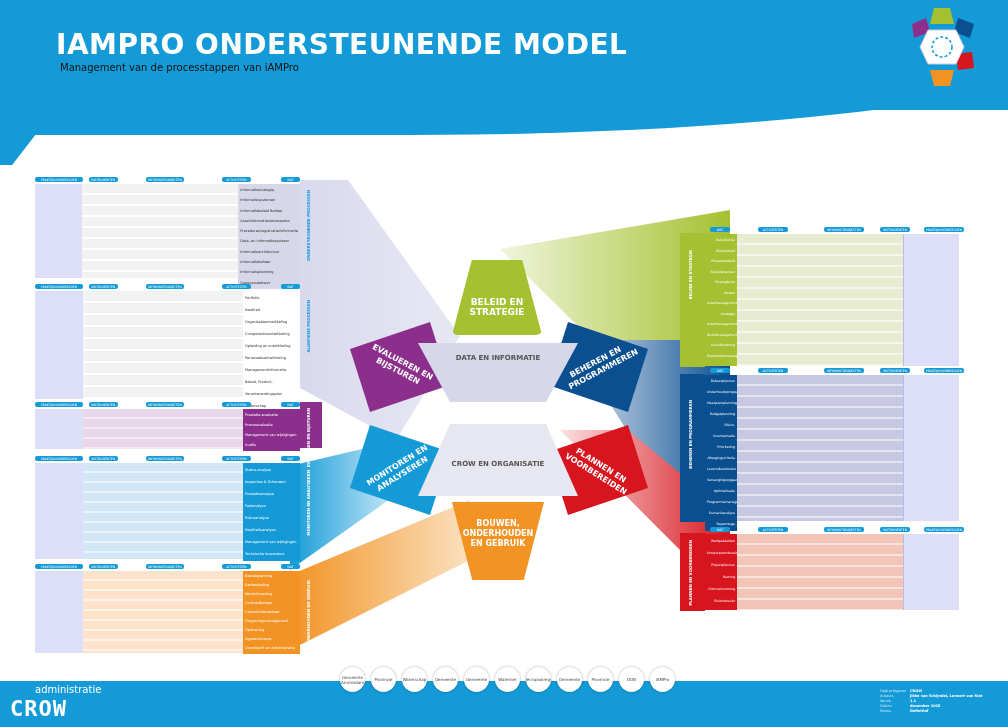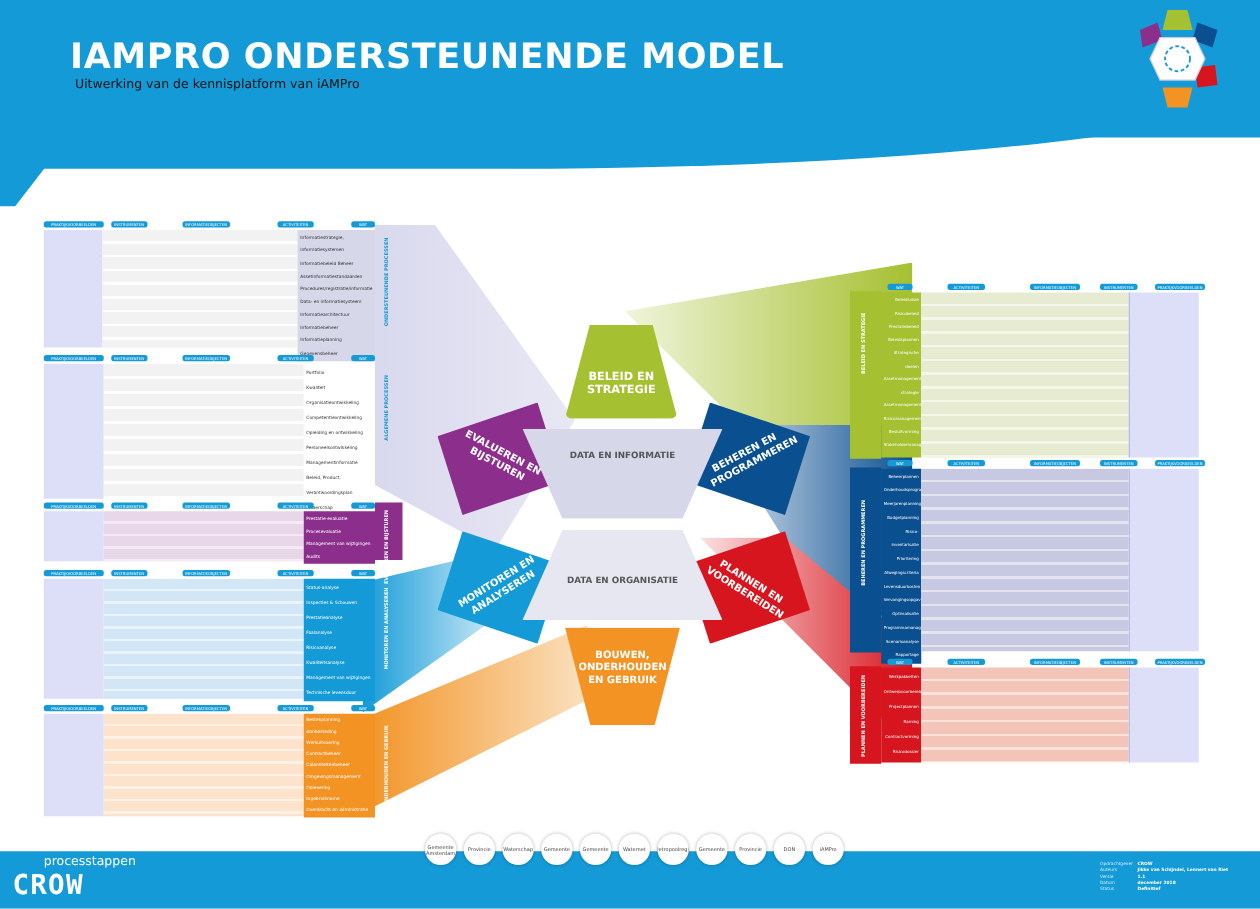--- a/index.html
+++ b/index.html
@@ -27,21 +27,21 @@
   .band{position:absolute;clip-path:polygon(0 0,100% 0,100% 100%,0 100%)}
   .shape{position:absolute;display:flex;align-items:center;justify-content:center;text-align:center;color:#fff;font-weight:bold;font-size:9px;line-height:10px}
   .vlabel{position:absolute;writing-mode:vertical-rl;transform:rotate(180deg);color:#fff;font-size:4px;font-weight:bold}
 </style>
 </head>
 <body>
 
 <div class="header"></div>
 <div class="header-curve"></div>
 <div class="title">IAMPRO ONDERSTEUNENDE MODEL</div>
-<div class="subtitle">Uitwerking van de kennisplatform van iAMPro</div>
+<div class="subtitle">Management van de processtappen van iAMPro</div>
 
 <svg class="mini-logo" viewBox="0 0 88 86">
   <polygon points="36,4 52,4 56,20 32,20" fill="#a5c030"></polygon>
   <polygon points="60,14 76,20 72,34 56,28" fill="#0a4f8f"></polygon>
   <polygon points="58,50 74,48 76,64 60,66" fill="#d7151e"></polygon>
   <polygon points="32,66 56,66 52,82 36,82" fill="#f29324"></polygon>
   <polygon points="12,50 28,48 30,64 14,66" fill="#149bd7"></polygon>
   <polygon points="14,20 28,14 32,28 16,34" fill="#8c2f8c"></polygon>
   <polygon points="30,26 58,26 66,43 58,60 30,60 22,43" fill="#fff" stroke="#ccd" stroke-width="1"></polygon>
   <circle cx="44" cy="43" r="10" fill="none" stroke="#149bd7" stroke-width="1.5" stroke-dasharray="3 2"></circle>
@@ -65,25 +65,25 @@
 </div>
 <div class="shape" style="left:452px;top:502px;width:92px;height:78px;background:#f29324;clip-path:polygon(0 0,100% 0,78% 100%,22% 100%)">
   <span style="width:72px;padding-bottom:14px;font-size:8px">BOUWEN, ONDERHOUDEN EN GEBRUIK</span>
 </div>
 <div class="shape" style="left:350px;top:425px;width:100px;height:90px;background:#149bd7;clip-path:polygon(20% 0,100% 30%,80% 100%,0 70%)">
   <span style="width:70px;transform:rotate(-32deg);font-size:8px">MONITOREN EN ANALYSEREN</span>
 </div>
 <div class="shape" style="left:350px;top:322px;width:100px;height:90px;background:#8c2f8c;clip-path:polygon(0 30%,80% 0,100% 70%,20% 100%)">
   <span style="width:70px;transform:rotate(28deg);font-size:8px">EVALUEREN EN BIJSTUREN</span>
 </div>
-<div class="shape" style="left:418px;top:343px;width:160px;height:72px;background:#d6d7e8;clip-path:polygon(0 0,100% 0,80% 100%,20% 100%);color:#555;font-size:7px">
+<div class="shape" style="left:418px;top:343px;width:160px;height:59px;background:#d6d7e8;clip-path:polygon(0 0,100% 0,80% 100%,20% 100%);color:#555;font-size:7px">
   <span style="padding-bottom:30px">DATA EN INFORMATIE</span>
 </div>
 <div class="shape" style="left:418px;top:424px;width:160px;height:72px;background:#e6e7f1;clip-path:polygon(20% 0,80% 0,100% 100%,0 100%);color:#555;font-size:7px">
-  <span style="padding-top:8px">DATA EN ORGANISATIE</span>
+  <span style="padding-top:8px">CROW EN ORGANISATIE</span>
 </div>
 
 <div class="table" style="left:35px;top:177px;width:265px">
   <div class="thead">
     <div class="th" style="width:50px">PRAKTIJKVOORBEELDEN</div>
     <div class="th" style="width:30px;margin-left:4px">INSTRUMENTEN</div>
     <div class="th" style="width:40px;margin-left:26px">INFORMATIEOBJECTEN</div>
     <div class="th" style="width:30px;margin-left:36px">ACTIVITEITEN</div>
     <div class="th" style="width:20px;margin-left:28px">WAT</div>
   </div>
@@ -284,21 +284,21 @@
 
 <div style="position:absolute;left:680px;top:233px;width:25px;height:134px;background:#a5c030"></div>
 <div class="vlabel" style="left:688px;top:250px">BELEID EN STRATEGIE</div>
 <div style="position:absolute;left:680px;top:374px;width:25px;height:148px;background:#0a4f8f"></div>
 <div class="vlabel" style="left:688px;top:400px">BEHEREN EN PROGRAMMEREN</div>
 <div style="position:absolute;left:680px;top:533px;width:25px;height:78px;background:#d7151e"></div>
 <div class="vlabel" style="left:688px;top:540px">PLANNEN EN VOORBEREIDEN</div>
 
 <div class="footer"></div>
 <div class="crow">
-  <span class="kp">processtappen</span>
+  <span class="kp">administratie</span>
   <span class="word">CROW</span>
 </div>
 
 <div class="logos">
   <div class="logo-circle">Gemeente Amsterdam</div>
   <div class="logo-circle">Provincie</div>
   <div class="logo-circle">Waterschap</div>
   <div class="logo-circle">Gemeente</div>
   <div class="logo-circle">Gemeente</div>
   <div class="logo-circle">Waternet</div>

